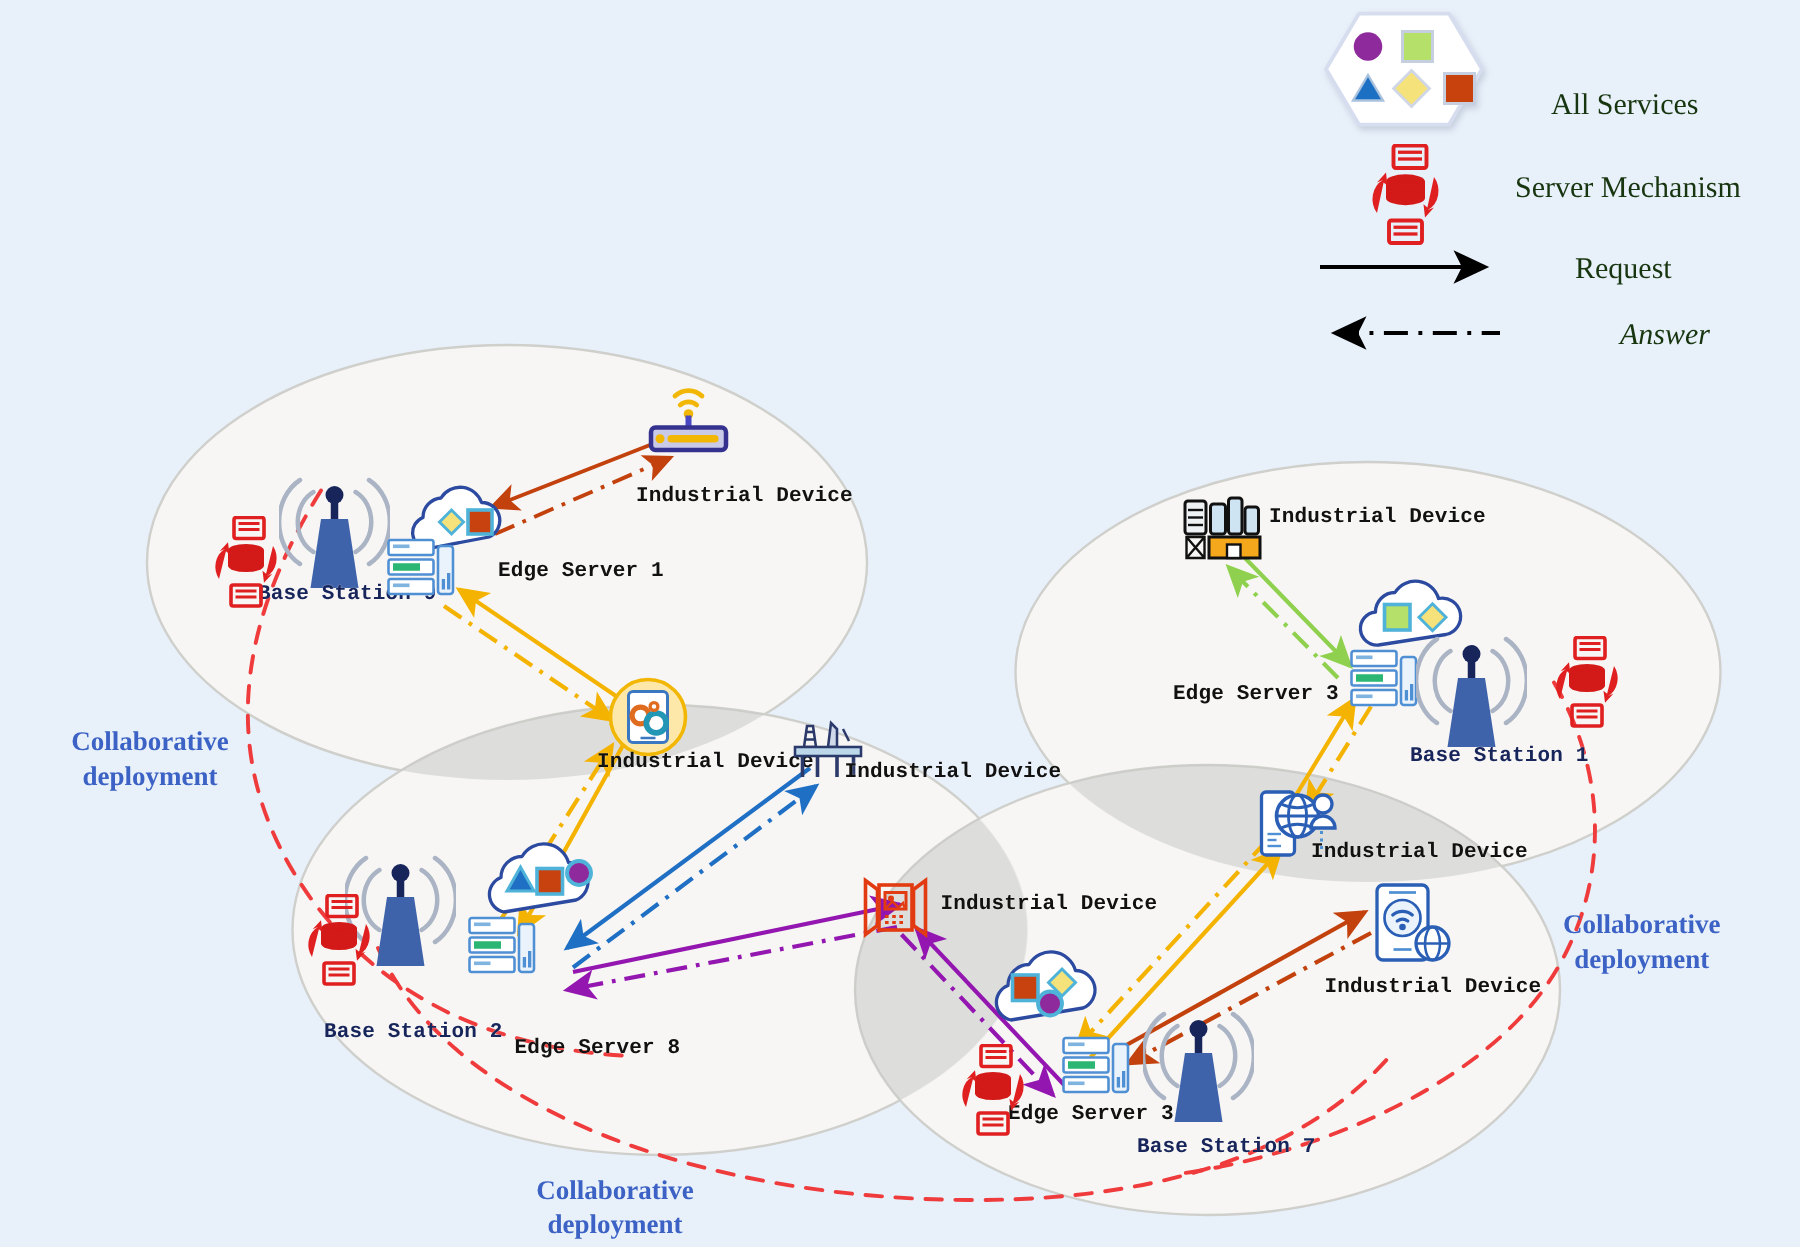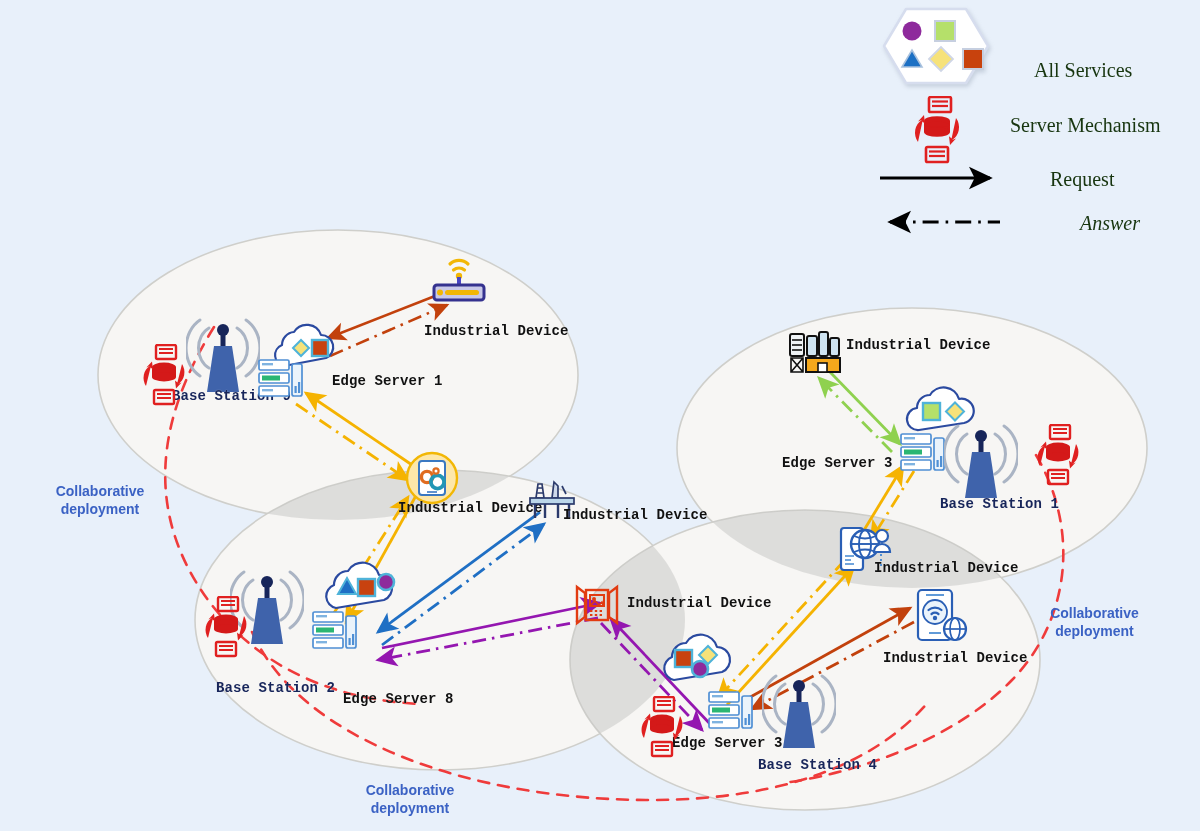--- a/index.html
+++ b/index.html
@@ -20,24 +20,24 @@
     font-weight:bold;
     color:#111111;
     font-size:14px;
     white-space:nowrap;
     letter-spacing:.1px;
     text-shadow:0 0 1px rgba(255,255,255,.6);
   }
   .bs-label{color:#17255a;}
   .collab-label{
     position:absolute;
-    font-family:Liberation Sans, sans-serif;
+    font-family:Liberation Serif, serif;
     font-weight:bold;
     color:#3b62c4;
-    font-size:14px;
+    font-size:18px;
     text-align:center;
     line-height:1.28;
     white-space:nowrap;
   }
   .legend-label{
     position:absolute;
     font-family:"Liberation Serif", serif;
     color:#17350f;
     font-size:20px;
     white-space:nowrap;
@@ -546,21 +546,21 @@
       <path d="M23,22 A18,22 0 0 0 23,62"></path>
           <path d="M51,22 A18,22 0 0 1 51,62"></path>
       <path d="M14,14 A27,32 0 0 0 14,70"></path>
           <path d="M60,14 A27,32 0 0 1 60,70"></path>
     </g>
     <circle cx="37" cy="24" r="6" fill="#17255a"></circle>
         <rect x="34.5" y="26" width="5" height="14" fill="#17255a"></rect>
     <path d="M28,40 L46,40 L53,86 L21,86 Z" fill="#3f63ab"></path>
   </svg>
 </div>
-<div class="node-label bs-label" style="left:758px;top:757px;">Base Station 4</div>
+<div class="node-label bs-label" style="left:758px;top:757px;">Base Station 7</div>
 
 <div class="collab-label" style="left:40px;top:483px;width:120px;">
   <div>Collaborative</div>
   <div>deployment</div>
 </div>
 <div class="collab-label" style="left:335px;top:782px;width:150px;">
   <div>Collaborative</div>
   <div>deployment</div>
 </div>
 <div class="collab-label" style="left:1032px;top:605px;width:125px;">

